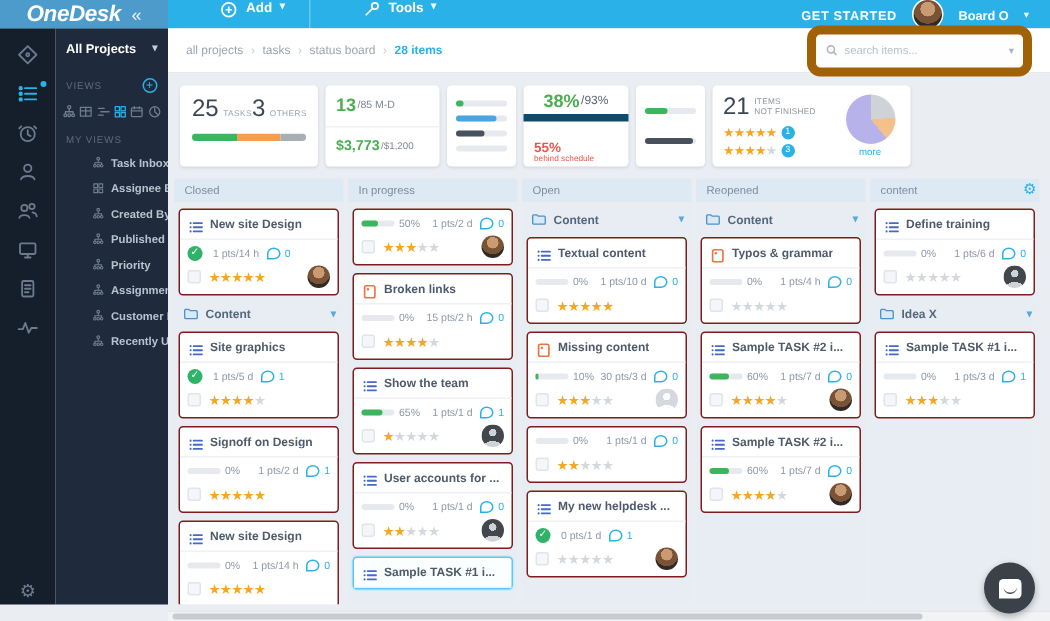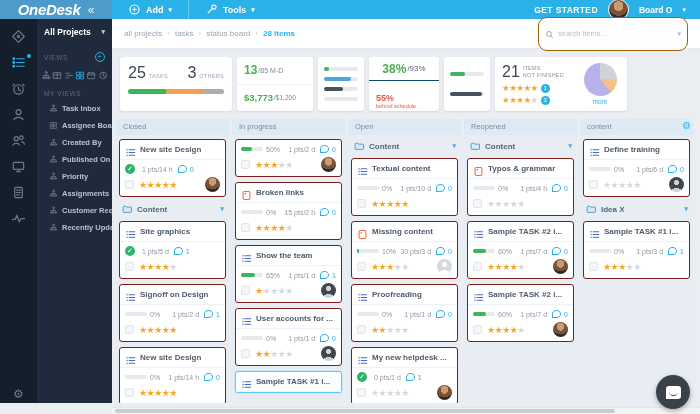--- a/index.html
+++ b/index.html
@@ -4,21 +4,21 @@
 <style>
   * { margin:0; padding:0; box-sizing:border-box; }
   html,body { width:700px; height:414px; overflow:hidden; }
   body { font-family:"Liberation Sans", sans-serif; background:#eaeef3; position:relative; }
 
   
   .topbar { height:19px; background:#2ab1e8; display:flex; align-items:stretch; color:#fff; }
   .logo-area { width:112px; background:#4d9bca; display:flex; align-items:center; justify-content:center; gap:7px; }
   .logo-text { font-style:italic; font-weight:bold; font-size:15px; letter-spacing:-0.3px; }
   .collapse { font-size:12px; opacity:.9; cursor:pointer; }
-  .tb-group { display:flex; align-items:center; gap:5px; padding:0 16px; font-size:9px; font-weight:bold; }
+  .tb-group { display:flex; align-items:flex-start; gap:5px; padding:0 16px; font-size:9px; font-weight:bold;margin-left:18px; }
   .tb-sep { width:1px; background:rgba(255,255,255,.3); margin:0; }
   .tb-right { margin-left:auto; display:flex; align-items:center; gap:10px; padding-right:14px; }
   .get-started { font-size:8.5px; font-weight:bold; letter-spacing:.4px; }
   .tb-avatar { width:21px; height:21px; border-radius:50%; border:1px solid #fff;
     background: radial-gradient(circle at 50% 32%, #c89b72 0 30%, #7a5236 31% 60%, #2e2a28 61% 100%); }
   .chev { font-size:7px; opacity:.95; }
   .tb-icon svg { display:block; }
 
   
   .main-row { display:flex; height:384px; }
@@ -32,56 +32,56 @@
   .rail-gear { position:absolute; bottom:2px; left:0; right:0; text-align:center; color:#6b7a8c; font-size:12px; cursor:pointer; }
 
   .panel { width:75px; background:#1f2b3c; display:flex; flex-direction:column; }
   .proj-row { display:flex; align-items:center; height:26px; padding:0 7px; color:#fff; font-size:8.5px; font-weight:bold; cursor:pointer; }
   .proj-row .chev { margin-left:auto; color:#cfd6de; }
   .panel-label { font-size:6.5px; letter-spacing:.6px; color:#5d6b7d; padding:7px 7px 3px; display:flex; align-items:center; }
   .add-view { margin-left:auto; width:10px; height:10px; border:1px solid #2ab1e8; border-radius:50%; color:#2ab1e8; font-size:8px; line-height:8px; text-align:center; cursor:pointer; }
   .views-icons { display:flex; gap:1px; padding:2px 4px 5px; }
   .view-icon { width:11px; height:11px; color:#6e7d90; cursor:pointer; }
   .view-icon.active { color:#2ab1e8; }
-  .mv-item { display:flex; align-items:center; gap:4px; padding:4px 4px 4px 12px; color:#b9c3cf; font-size:7.5px; font-weight:bold; cursor:pointer; white-space:nowrap; }
+  .mv-item { display:flex; align-items:center; gap:4px; padding:4px 4px 4px 24px; color:#b9c3cf; font-size:7.5px; font-weight:bold; cursor:pointer; white-space:nowrap; }
   .mv-item .mv-ic { width:9px; height:9px; color:#6e7d90; flex:none; }
 
   
   .content { flex:1; display:flex; flex-direction:column; background:#eaeef3; position:relative; min-width:0; }
   .crumb-row { height:30px; background:#fff; border-bottom:1px solid #e4e9ef; display:flex; align-items:center; padding:0 12px; flex:none; }
   .crumbs { display:flex; align-items:center; gap:5px; font-size:8px; color:#9aa5b1; }
   .crumb { cursor:pointer; }
   .crumb-sep { color:#c3cbd3; }
   .crumb-cur { color:#2ab1e8; font-weight:bold; }
-  .searchbox { margin-left:auto; width:150px; height:34px; border:1px solid #a16207; border-radius:9px; background:#fefefe; display:flex; align-items:center; padding:0 6px; gap:4px; }
+  .searchbox { margin-left:auto; width:150px; height:34px; border:6px solid #a16207; border-radius:9px; background:#fefefe; display:flex; align-items:center; padding:0 6px; gap:4px; }
   .searchbox input { border:none; outline:none; flex:1; font-size:7.5px; color:#7c8793; background:transparent; min-width:0; font-family:"Liberation Sans",sans-serif; }
   .searchbox input::placeholder { color:#b6bfca; }
   .search-ic { color:#aab4bf; } .search-chev { color:#aab4bf; font-size:7px; cursor:pointer; }
 
   
   .stats-row { display:flex; gap:5px; padding:8px 8px 6px; align-items:stretch; flex:none; }
   .stat-card { background:#fff; border-radius:3px; box-shadow:0 1px 2px rgba(40,60,90,.12); }
-  .sc1 { width:112px; padding:7px 8px; }
+  .sc1 { width:92px; padding:7px 8px; }
   .sc1-nums { display:flex; align-items:baseline; }
   .big-num { font-size:16px; color:#3d4654; }
   .num-label { font-size:5.5px; color:#9aa4b0; margin-left:3px; letter-spacing:.3px; }
   .sc1-nums .right { margin-left:auto; display:flex; align-items:baseline; }
   .seg-bar { display:flex; height:5px; border-radius:2.5px; overflow:hidden; margin-top:7px; }
   .sc2 { width:76px; display:flex; flex-direction:column; }
   .sc2 .half { flex:1; display:flex; align-items:center; padding:0 7px; }
   .sc2 .half:first-child { border-bottom:1px solid #eef1f5; }
   .gval { color:#4cae52; font-weight:bold; }
   .md-v { font-size:12px; } .md-t { font-size:7px; color:#7d8795; margin-left:1px; }
   .cost-v { font-size:9.5px; } .cost-t { font-size:6.5px; color:#7d8795; margin-left:1px; }
   .sc-mini { width:46px; padding:7px 6px; display:flex; flex-direction:column; justify-content:space-around; }
   .mini-bar { height:4px; border-radius:2px; background:#e6eaee; position:relative; margin:3px 0; }
   .mini-fill { position:absolute; left:0; top:0; bottom:0; border-radius:2px; }
   .sc4 { width:70px; display:flex; flex-direction:column; }
   .sc4 .half { flex:1; padding:2px 7px; display:flex; flex-direction:column; justify-content:center; }
-  .sc4 .half:first-child { border-bottom:1px solid #0c4a6e; flex-direction:row; align-items:center; }
+  .sc4 .half:first-child { border-bottom:5px solid #0c4a6e; flex-direction:row; align-items:center; }
   .pct-v { font-size:12px; color:#4cae52; font-weight:bold; }
   .pct-t { font-size:8px; color:#5a6472; margin-left:1px; }
   .behind-v { font-size:9px; color:#e8574b; font-weight:bold;margin-top:10px; }
   .behind-l { font-size:5.5px; color:#e8574b; }
   .sc6 { width:132px; padding:6px 7px; display:flex; gap:6px; }
   .sc6-left { flex:1; }
   .items-top { display:flex; align-items:flex-start; }
   .items-labels { font-size:5.5px; color:#8c96a3; line-height:1.2; margin-left:3px; margin-top:2px; letter-spacing:.2px; }
   .rate-row { display:flex; align-items:center; gap:3px; margin-top:2px; }
   .rate-row .stars { font-size:8.5px; letter-spacing:-0.5px; }
@@ -747,29 +747,20 @@
                     <span class="cmt-n">0</span>
                   </div>
                   <div class="kc-r2">
                     <span class="kcheck"></span>
                     <span class="kc-stars"><span class="star-o">★</span><span class="star-o">★</span><span class="star-o">★</span><span class="star-g">★</span><span class="star-g">★</span></span>
                     <span class="kc-avatar av-gray"></span>
                   </div>
                 </div>
               </div>
               <div class="kcard">
-                <div class="kc-head">
-                  <span class="ic-task" style="width: 11px; height: 11px; display: inline-block;"><svg width="100%" height="100%" viewBox="0 0 16 16" fill="none" stroke="currentColor" stroke-width="1.3" stroke-linecap="round" stroke-linejoin="round">
-                      <circle cx="3" cy="4" r="1" fill="#4668c9" stroke="none"></circle>
-                      <circle cx="3" cy="8" r="1" fill="#4668c9" stroke="none"></circle>
-                      <circle cx="3" cy="12" r="1" fill="#4668c9" stroke="none"></circle>
-                      <path d="M6 4h8M6 8h8M6 12h8" stroke="#4668c9" stroke-width="1.8"></path>
-                    </svg></span>
-                  <span class="kc-title">Proofreading</span>
-                </div>
                 <div class="kc-body">
                   <div class="kc-r1">
                     <span class="track">
                       <span class="fill" style="width: 0%;"></span>
                     </span>
                     <span>0%</span>
                     <span class="kc-pts">1 pts/1 d</span>
                     <span class="bubble"></span>
                     <span class="cmt-n">0</span>
                   </div>

